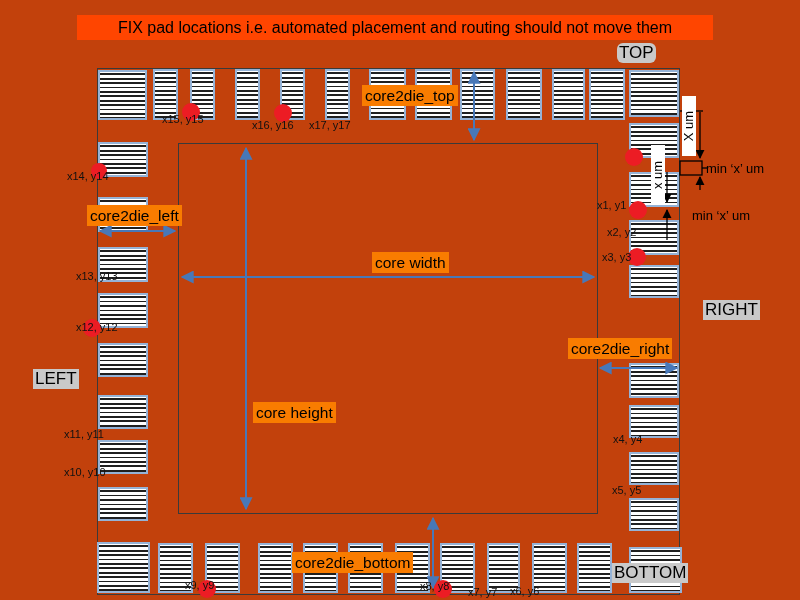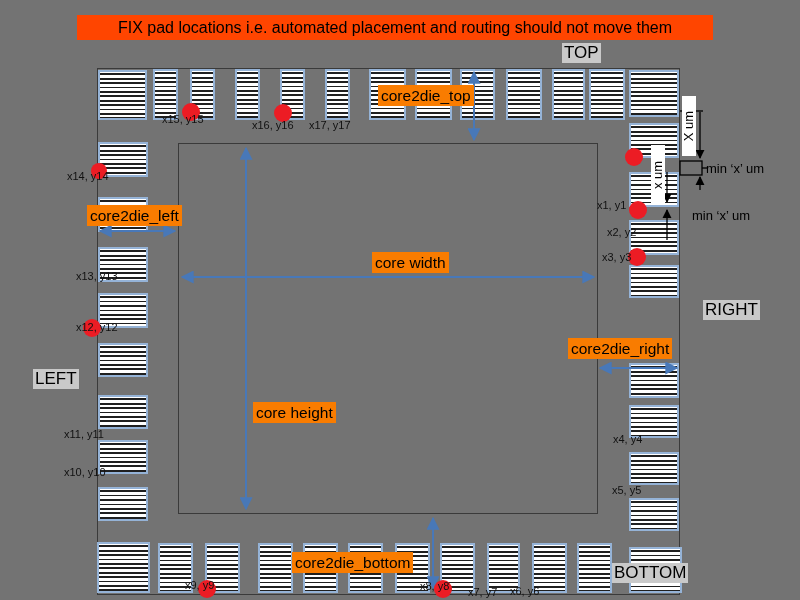--- a/index.html
+++ b/index.html
@@ -1,16 +1,16 @@
 <!DOCTYPE html>
 <html><head>
 <meta charset="utf-8">
 <style>
   html,body{margin:0;padding:0;background:#fff;}
-  #cv{position:relative;width:800px;height:600px;background:#737373;overflow:hidden;
+  #cv{position:relative;width:800px;height:600px;background:#c2410c;overflow:hidden;
       font-family:"Liberation Sans",sans-serif;}
   #cv *{box-sizing:border-box;}
   .layer{position:absolute;left:0;top:0;width:800px;height:600px;pointer-events:none;}
   .outline{position:absolute;border:1px solid #3a3a3a;background:transparent;}
   .pad{position:absolute;border:2px solid #95B3D7;
        background:repeating-linear-gradient(to bottom,#ffffff 0 1.4px,#1f1f1f 1.4px 3.1px,#ffffff 3.1px 4.4px);}
   .olabel{position:absolute;background:#F97C00;color:#000;font-size:15.5px;line-height:19px;
           padding:1px 3px;white-space:nowrap;}
   .slabel{position:absolute;background:#C9C9C9;color:#000;font-size:17px;line-height:20px;
           padding:0 2px;white-space:nowrap;}
@@ -91,27 +91,27 @@
       <line x1="600" y1="368" x2="677" y2="368" stroke="#4878B8" stroke-width="2" marker-start="url(#ab)" marker-end="url(#ab)"></line>
       <line x1="680" y1="111" x2="703" y2="111" stroke="#000" stroke-width="1.3"></line>
       <line x1="700" y1="112" x2="700" y2="158" stroke="#000" stroke-width="1.3" marker-end="url(#ak)"></line>
       <line x1="700" y1="190" x2="700" y2="177" stroke="#000" stroke-width="1.3" marker-end="url(#ak)"></line>
       <line x1="702" y1="168" x2="708" y2="168" stroke="#000" stroke-width="1.3"></line>
       <line x1="667" y1="172" x2="667" y2="202" stroke="#000" stroke-width="1.3" marker-end="url(#ak)"></line>
       <line x1="667" y1="240" x2="667" y2="210" stroke="#000" stroke-width="1.3" marker-end="url(#ak)"></line>
       <rect x="680" y="161" width="22" height="14" fill="none" stroke="#000" stroke-width="1.3"></rect>
     </svg>
   <div id="labels" class="layer">
-      <div class="olabel" style="left: 362px; top: 85px; margin-left: 16px;">core2die_top</div>
+      <div class="olabel" style="left: 362px; top: 85px;">core2die_top</div>
       <div class="olabel" style="left: 87px; top: 205px;">core2die_left</div>
       <div class="olabel" style="left: 568px; top: 338px;">core2die_right</div>
       <div class="olabel" style="left: 292px; top: 552px;">core2die_bottom</div>
       <div class="olabel" style="left: 372px; top: 252px;">core width</div>
       <div class="olabel" style="left: 253px; top: 402px;">core height</div>
-      <div class="slabel" style="left: 562px; top: 43px;">TOP</div>
+      <div class="slabel" style="left: 617px; top: 43px; border-radius: 6px;">TOP</div>
       <div class="slabel" style="left: 703px; top: 300px;">RIGHT</div>
       <div class="slabel" style="left: 33px; top: 341px; margin-top: 28px;">LEFT</div>
       <div class="slabel" style="left: 612px; top: 563px;">BOTTOM</div>
     </div>
   <div id="dots" class="layer">
       <div class="dot" style="left: 182px; top: 103px; width: 18px; height: 18px;"></div>
       <div class="dot" style="left: 274px; top: 104px; width: 18px; height: 18px;"></div>
       <div class="dot" style="left: 625px; top: 148px; width: 18px; height: 18px;"></div>
       <div class="dot" style="left: 629px; top: 201px; width: 18px; height: 18px;"></div>
       <div class="dot" style="left: 628px; top: 248px; width: 18px; height: 18px;"></div>

